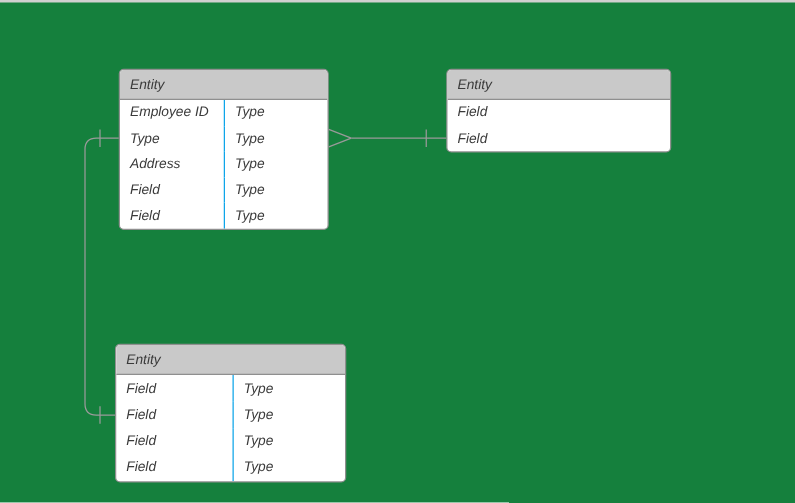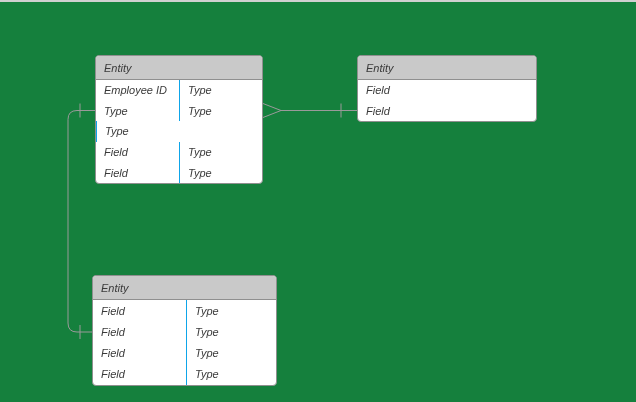--- a/index.html
+++ b/index.html
@@ -98,20 +98,21 @@
     <div class="er-body">
       <div class="er-row">
         <div class="er-cell c1">Employee ID</div>
         <div class="er-cell c2">Type</div>
       </div>
       <div class="er-row">
         <div class="er-cell c1">Type</div>
         <div class="er-cell c2">Type</div>
       </div>
       <div class="er-row">
+        <div class="er-cell c1">Address</div>
         <div class="er-cell c2">Type</div>
       </div>
       <div class="er-row">
         <div class="er-cell c1">Field</div>
         <div class="er-cell c2">Type</div>
       </div>
       <div class="er-row">
         <div class="er-cell c1">Field</div>
         <div class="er-cell c2">Type</div>
       </div>

